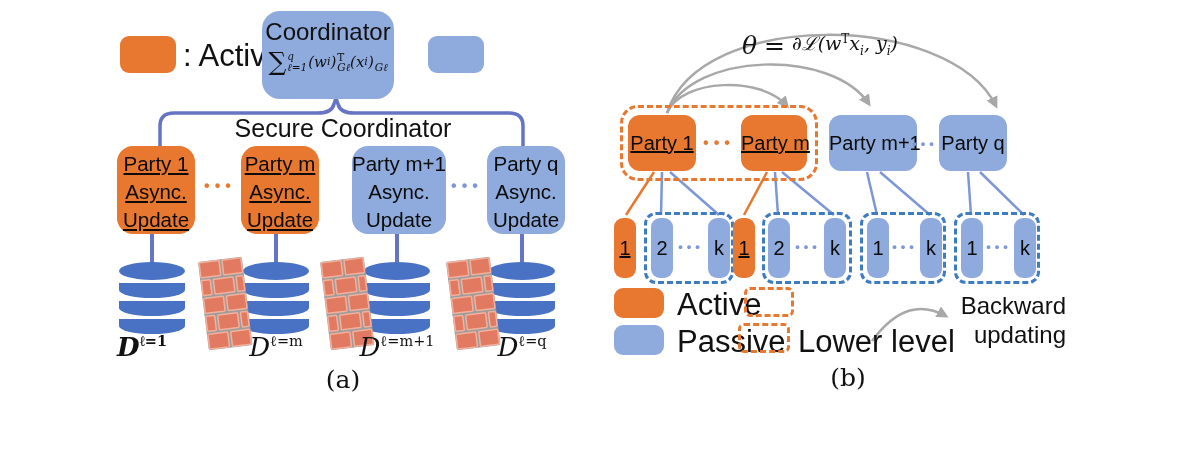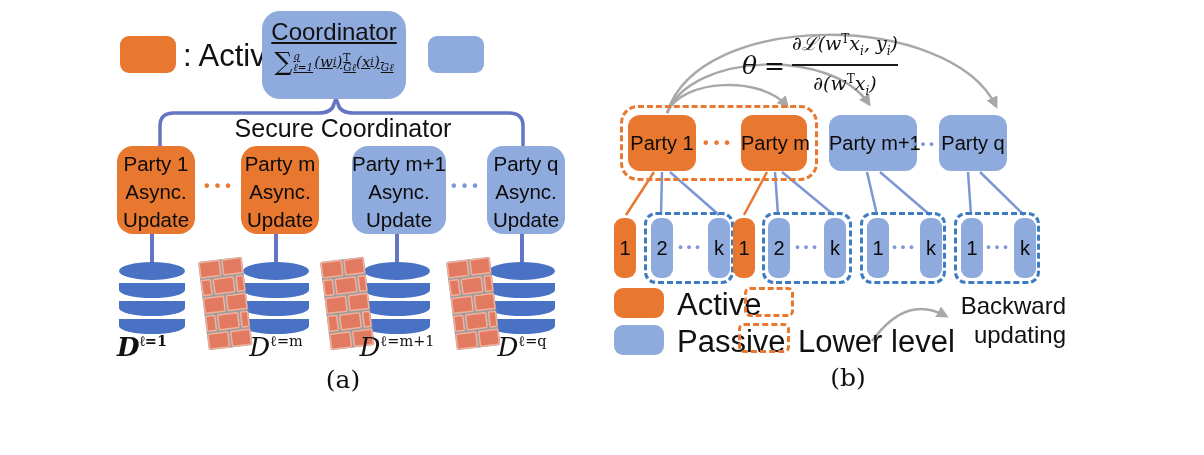--- a/index.html
+++ b/index.html
@@ -1,20 +1,20 @@
 <!DOCTYPE html>
 <html style="--active: #E8772F; --passive: #8FAADC; --db_blue: #4A72C4; --line_blue: #6674C4; --line_blue_light: #7C96D6; --dashed_blue: #3E7CC1; --gray: #A8A8A8; --brick: #E17A60; --brick_light: #F3B09C; --mortar: #9C9C9C;"><head>
 <meta charset="utf-8">
 <style>
   html,body{margin:0;padding:0;background:#ffffff;}
   #fig{position:relative;width:1204px;height:455px;background:#fff;overflow:hidden;
        font-family:"Liberation Sans",sans-serif;color:#111;}
   #wires{position:absolute;left:0;top:0;z-index:0;}
   .el{position:absolute;z-index:1;}
-  .active-fill{background:var(--active,#E8772F);}
+  .active-fill{background:var(--active,#E8772F);text-decoration:underline;}
   .passive-fill{background:var(--passive,#8FAADC);}
   .swatch{border-radius:9px;}
   .legend-label{font-size:31px;line-height:30px;white-space:nowrap;}
   .pbox{border-radius:16px;text-align:center;font-size:20.5px;line-height:28px;
         padding-top:4px;height:84px;color:#0b0b0b;}
   .bbox{border-radius:12px;height:56px;line-height:56px;text-align:center;
         font-size:20px;white-space:nowrap;color:#0b0b0b;}
   .tbox{border-radius:9px;width:22px;height:60px;line-height:60px;text-align:center;
         font-size:20px;color:#0b0b0b;}
   .dash-orange{border:3px dashed var(--active,#E8772F);border-radius:18px;background:transparent;}
@@ -135,21 +135,21 @@
         <line x1="980" y1="172" x2="1024" y2="215"></line>
       </g>
     </g>
 
     <path d="M872,341 C898,306 922,303 946,316" marker-end="url(#arr)" style="fill:none;stroke:var(--gray,#A8A8A8);stroke-width:2.5;"></path>
   </svg>
 
   <div class="el swatch active-fill" style="left:120px;top:36px;width:56px;height:37px;"></div>
   <div class="el legend-label" style="left:183px;top:41px;">: Active</div>
 
-  <div class="el coord passive-fill" style="left:262px;top:11px;width:144px;height:88px;text-decoration:underline;">
+  <div class="el coord passive-fill" style="left:262px;top:11px;width:132px;height:88px;">
     <div class="coord-title">Coordinator</div>
     <div class="coord-formula">
       <span class="sumop">∑</span>
         <span class="sumscripts">
           <span>q</span>
           <span>ℓ=1</span>
         </span>
         <span>(w</span>
         <span class="fsub">i</span>
         <span>)</span>
@@ -199,21 +199,20 @@
   <div class="el dblabel serif" style="left:342px;top:332px;width:110px;"><span>D</span><sup>ℓ=m+1</sup></div>
   <div class="el dblabel serif" style="left:467px;top:332px;width:110px;"><span>D</span><sup>ℓ=q</sup></div>
 
   <div class="el panel-label serif" style="left:300px;top:365px;width:86px;">(a)</div>
 
   <div class="el theta serif" style="left:742px;top:26px;">
     <span class="theta-lhs">θ</span>
     <span class="theta-lhs" style="font-style:normal;">=</span>
     <span class="frac">
       <span class="num"><span>∂ℒ(w</span><sup>T</sup><span>x</span><sub>i</sub><span>, y</span><sub>i</sub><span>)</span></span>
-      <span class="den"><span>∂(w</span><sup>T</sup><span>x</span><sub>i</sub><span>)</span></span>
     </span>
   </div>
 
   <div class="el dash-orange" style="left:620px;top:105px;width:192px;height:70px;"></div>
 
   <div class="el bbox active-fill" style="left:628px;top:115px;width:68px;">Party 1</div>
   <div class="el dots or" style="left:698px;top:134px;width:42px;">•••</div>
   <div class="el bbox active-fill" style="left:741px;top:115px;width:66px;">Party m</div>
   <div class="el bbox passive-fill" style="left:829px;top:115px;width:88px;">Party m+1</div>
   <div class="el dots bl sm" style="left:911px;top:136px;width:28px;">•••</div>

